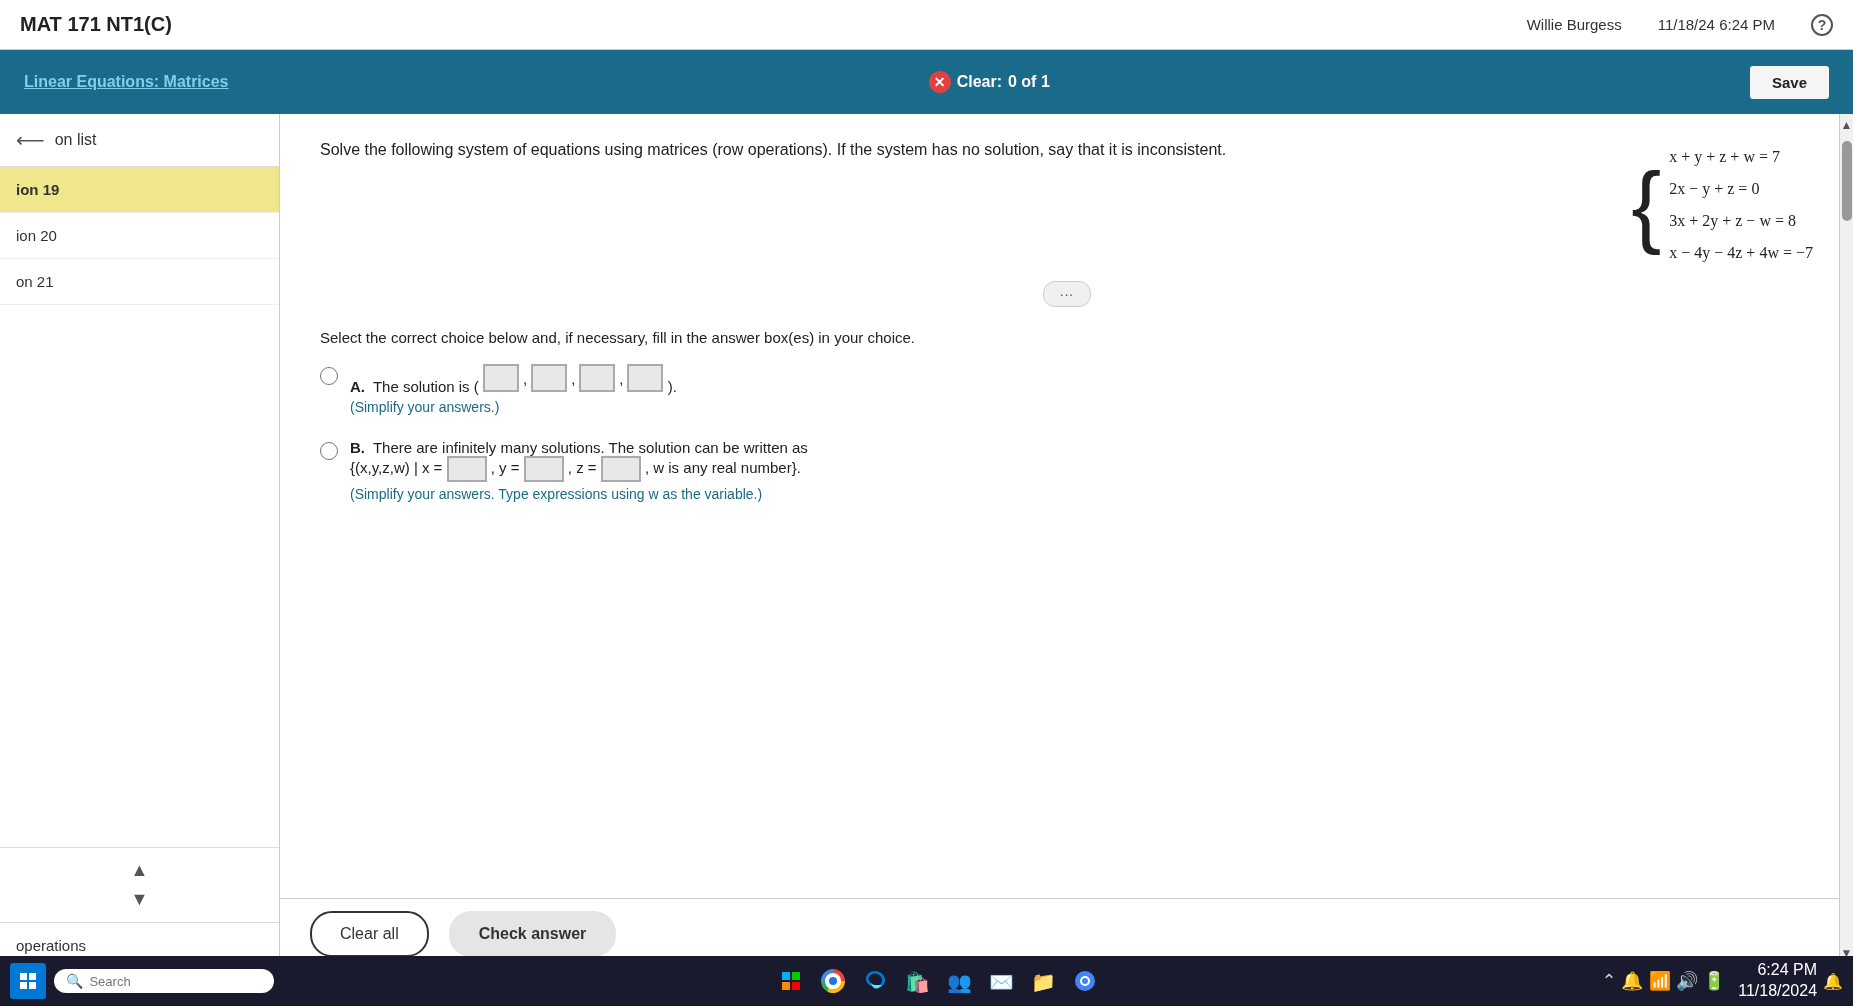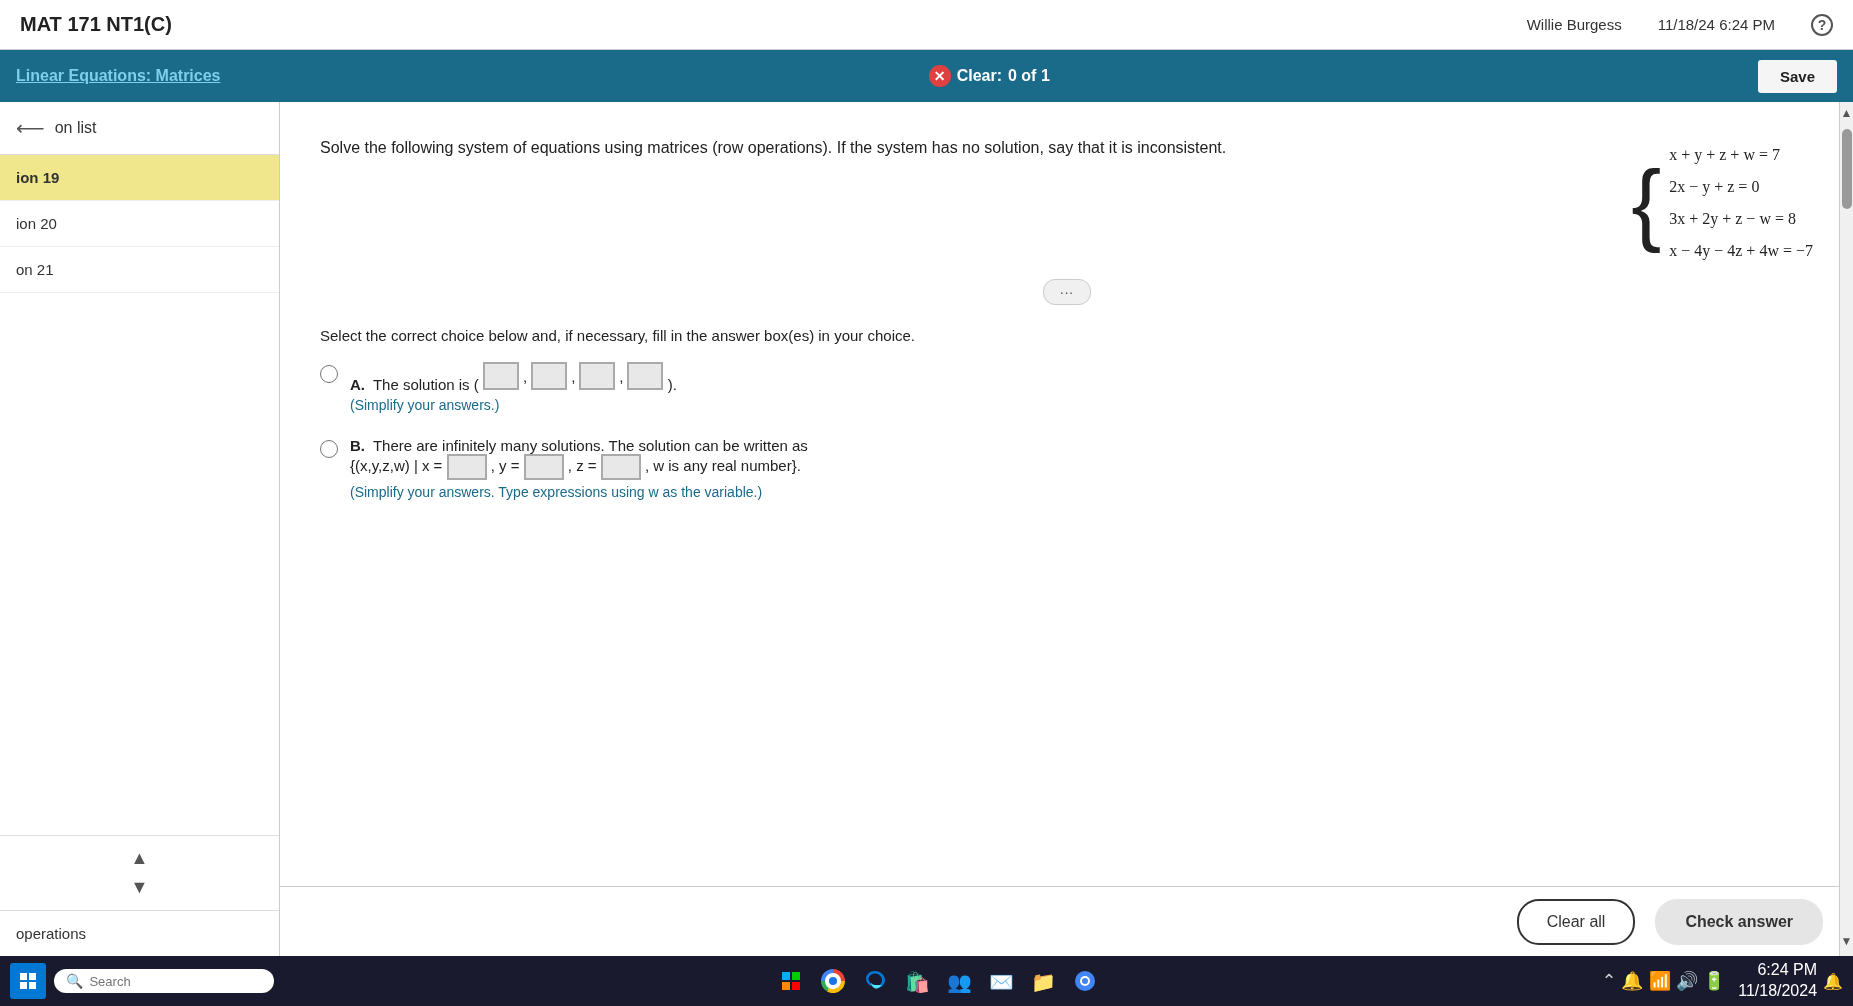--- a/index.html
+++ b/index.html
@@ -35,22 +35,22 @@
       font-weight: bold; font-size: 14px; color: #555;
       cursor: pointer;
     }
 
     
     .section-header {
       background: #1a6a8a;
       display: flex;
       align-items: center;
       justify-content: space-between;
-      padding: 0 16px;
-      height: 52px;
+      padding: 0 24px;
+      height: 64px;
     }
     .section-header-left {
       color: #7ecfea;
       font-size: 16px;
       font-weight: bold;
       text-decoration: underline;
     }
     .section-header-center {
       display: flex;
       align-items: center;
@@ -154,21 +154,21 @@
       background: #fff;
       display: flex;
       flex-direction: column;
       overflow: hidden;
       position: relative;
     }
 
     .question-container {
       flex: 1;
       overflow-y: auto;
-      padding: 33px 40px;
+      padding: 23px 40px;
       position: relative;
     }
 
     .question-top {
       display: flex;
       gap: 40px;
       align-items: flex-start;
     }
 
     .question-text {
@@ -306,21 +306,20 @@
       padding: 4px;
       cursor: pointer;
     }
 
     
     .bottom-bar {
       background: #fff;
       border-top: 1px solid #ccc;
       display: flex;
       align-items: center;
-      justify-content: flex-end;
       padding: 12px 30px;
       gap: 20px;
       height: 70px;
     }
     .clear-all-btn {
       background: #fff;
       border: 2px solid #333;
       padding: 12px 28px;
       font-size: 16px;
       color: #333;

